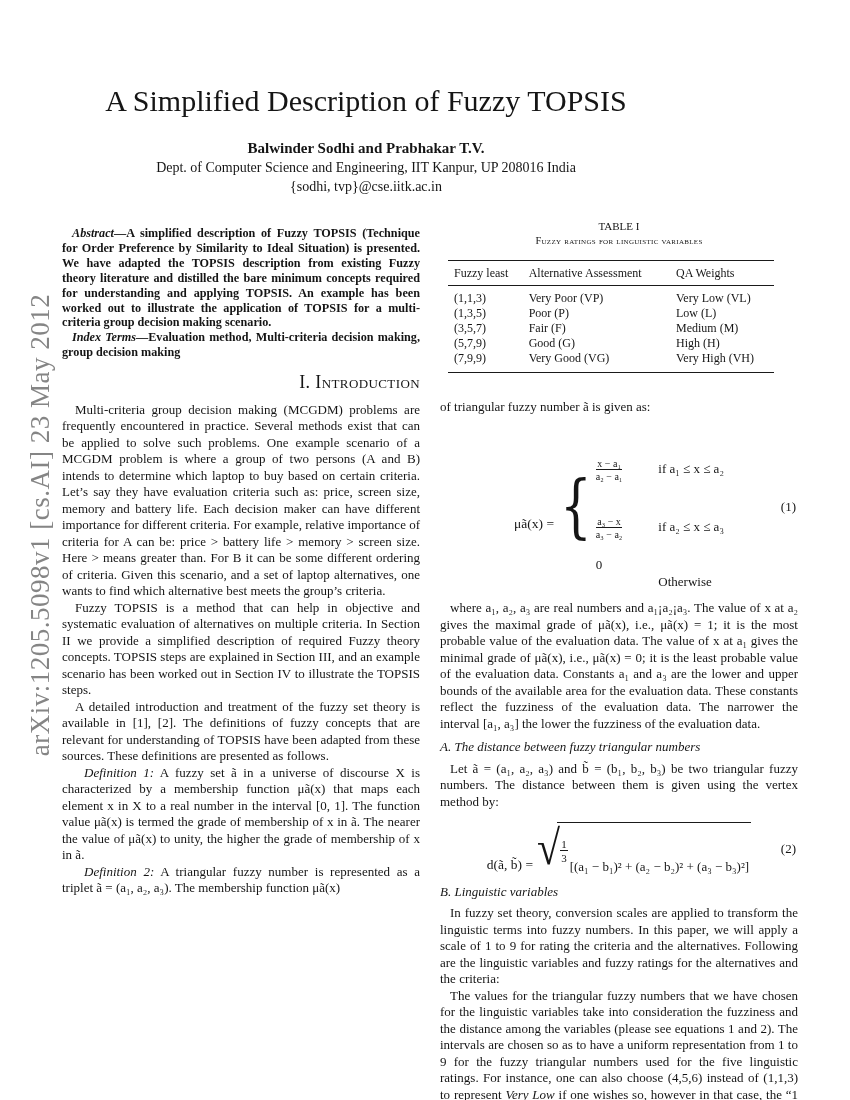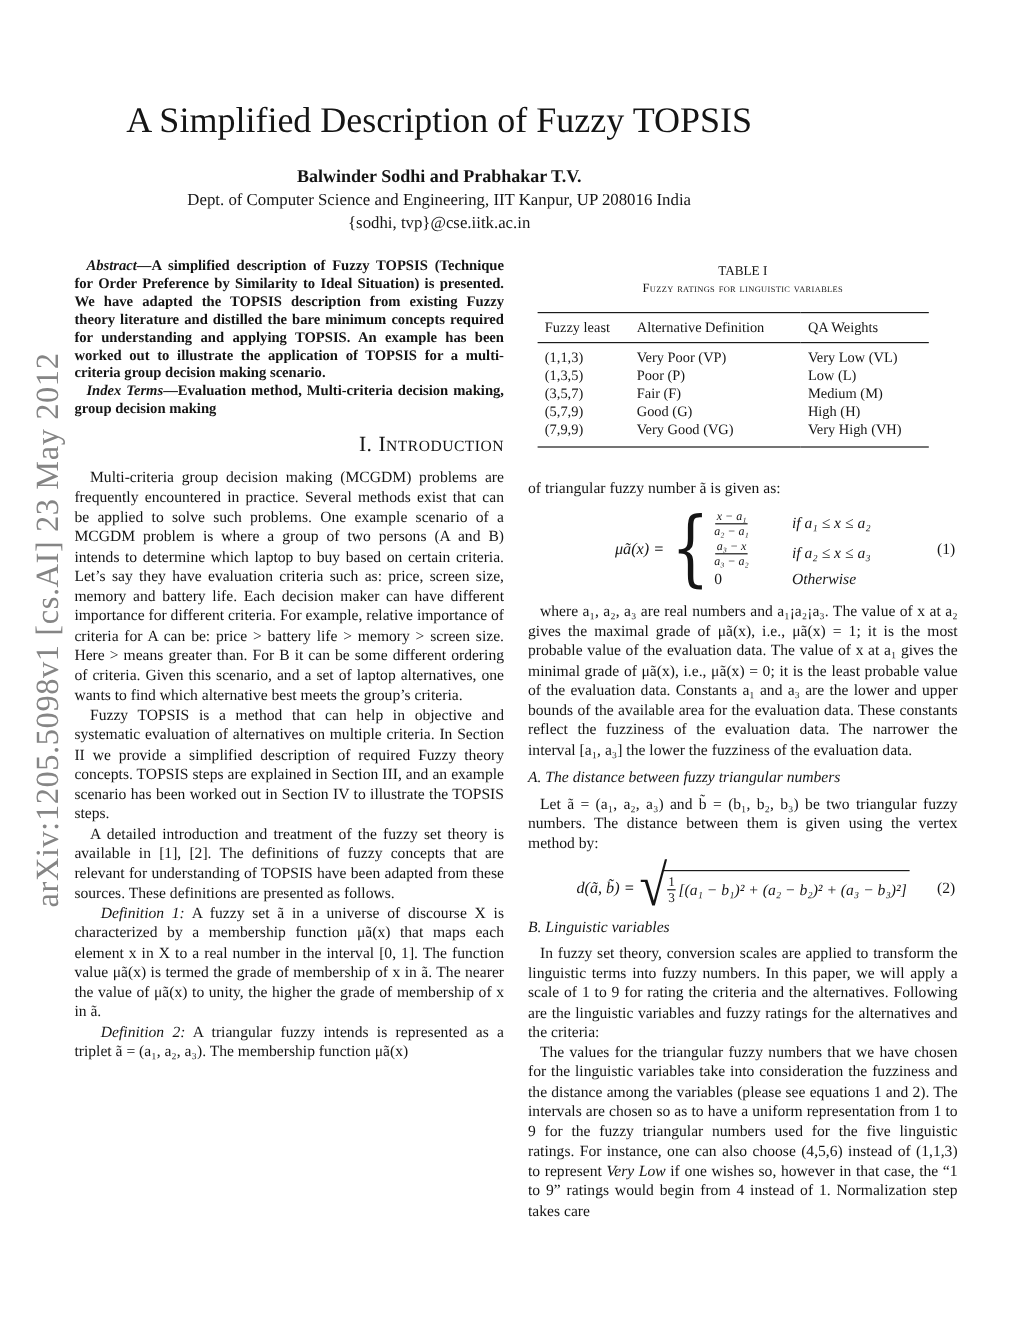--- a/index.html
+++ b/index.html
@@ -16,21 +16,21 @@
     font-size:27px;color:#858585;letter-spacing:0.5px;
   }
   
   .paper-header{position:absolute;left:0;top:84px;width:732px;text-align:center;}
   .paper-title{font-size:30px;font-weight:400;margin:0 0 22px 0;}
   .paper-authors{font-size:15px;margin:0 0 3px 0;font-weight:bold;}
   .paper-affil{font-size:14px;margin:0 0 3px 0;}
   .paper-email{font-size:14px;margin:0;}
   
   .col{position:absolute;width:358px;text-align:justify;font-size:13px;line-height:16.5px;}
-  .col-left{left:62px;top:214px;}
+  .col-left{left:62px;top:226px;}
   .col-right{left:440px;top:220px;}
   .para{margin:0;text-indent:13px;}
   .def-para{text-indent:22px;}
   .abstract{font-weight:bold;font-size:12.2px;line-height:14.9px;margin:0;text-indent:10px;}
   .lead-italic{font-style:italic;}
   .sec-heading{
     text-align:right;font-variant:small-caps;font-size:18px;
     margin:14px 0 11px 0;letter-spacing:0.4px;font-weight:400;text-indent:0;
   }
   .subsec-heading{font-style:italic;font-size:13px;margin:7px 0 5px 0;text-indent:0;text-align:left;}
@@ -45,21 +45,21 @@
   table.fuzzy-table th{
     font-weight:400;text-align:left;padding:5px 0 4px 6px;
     border-bottom:0.9px solid #1a1a1a;
   }
   table.fuzzy-table td{padding:0 0 0 6px;}
   table.fuzzy-table tr.first td{padding-top:5px;margin-left:29px;}
   table.fuzzy-table tr.last td{padding-bottom:6px;}
   
   .equation{position:relative;margin:9px 0 10px 0;display:flex;align-items:center;justify-content:center;text-indent:0;}
   .eq-num{position:absolute;right:2px;top:50%;transform:translateY(-50%);font-size:13px;}
-  .math{font-style:italic;}
+  .math{margin-top:33px;}
   .eq-lhs{font-size:13.5px;margin-right:4px;white-space:nowrap;}
   .brace{
     font-family:"DejaVu Serif",serif;font-size:50px;font-weight:200;
     display:inline-block;transform:scaleY(1.38);line-height:0.9;margin:0 4px 0 2px;
   }
   .cases{display:grid;grid-template-columns:auto auto;column-gap:36px;row-gap:1px;align-items:center;}
   .cond{font-size:13px;white-space:nowrap;}
   .frac{display:inline-flex;flex-direction:column;align-items:center;font-size:10px;line-height:11px;vertical-align:middle;}
   .frac .num{border-bottom:0.8px solid #1a1a1a;padding:0 1px 0.5px 1px;}
   .frac .den{padding-top:0.5px;}
@@ -92,32 +92,32 @@
   <p class="abstract"><span class="lead-italic">Index Terms</span><span>—Evaluation method, Multi-criteria decision making, group decision making</span></p>
 
   <p class="sec-heading">I. Introduction</p>
 
   <p class="para">Multi-criteria group decision making (MCGDM) problems are frequently encountered in practice. Several methods exist that can be applied to solve such problems. One example scenario of a MCGDM problem is where a group of two persons (A and B) intends to determine which laptop to buy based on certain criteria. Let’s say they have evaluation criteria such as: price, screen size, memory and battery life. Each decision maker can have different importance for different criteria. For example, relative importance of criteria for A can be: price &gt; battery life &gt; memory &gt; screen size. Here &gt; means greater than. For B it can be some different ordering of criteria. Given this scenario, and a set of laptop alternatives, one wants to find which alternative best meets the group’s criteria.</p>
   <p class="para">Fuzzy TOPSIS is a method that can help in objective and systematic evaluation of alternatives on multiple criteria. In Section II we provide a simplified description of required Fuzzy theory concepts. TOPSIS steps are explained in Section III, and an example scenario has been worked out in Section IV to illustrate the TOPSIS steps.</p>
 
 
   <p class="para">A detailed introduction and treatment of the fuzzy set theory is available in [1], [2]. The definitions of fuzzy concepts that are relevant for understanding of TOPSIS have been adapted from these sources. These definitions are presented as follows.</p>
   <p class="para def-para"><span class="lead-italic">Definition 1:</span><span> A fuzzy set ã in a universe of discourse X is characterized by a membership function μã(x) that maps each element x in X to a real number in the interval [0, 1]. The function value μã(x) is termed the grade of membership of x in ã. The nearer the value of μã(x) to unity, the higher the grade of membership of x in ã.</span></p>
-  <p class="para def-para"><span class="lead-italic">Definition 2:</span><span> A triangular fuzzy intends is represented as a triplet ã = (a₁, a₂, a₃). The membership function μã(x)</span></p>
+  <p class="para def-para"><span class="lead-italic">Definition 2:</span><span> A triangular fuzzy number is represented as a triplet ã = (a₁, a₂, a₃). The membership function μã(x)</span></p>
 </div>
 
 <div class="col col-right">
   <p class="tbl-caption1">TABLE I</p>
   <p class="tbl-caption2">Fuzzy ratings for linguistic variables</p>
 
   <table class="fuzzy-table">
     <thead>
       <tr>
         <th>Fuzzy least</th>
-        <th>Alternative Definition</th>
+        <th>Alternative Assessment</th>
         <th>QA Weights</th>
       </tr>
     </thead>
     <tbody>
       <tr class="first">
         <td>(1,1,3)</td>
         <td>Very Poor (VP)</td>
         <td>Very Low (VL)</td>
       </tr>
       <tr>

